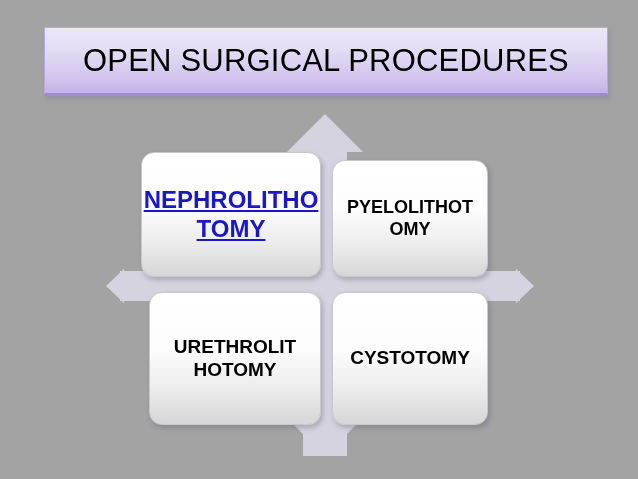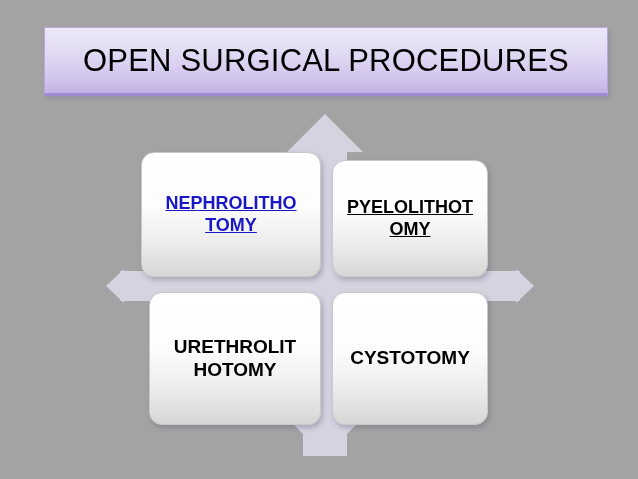--- a/index.html
+++ b/index.html
@@ -78,25 +78,25 @@
     color: #000000;
     padding: 0 8px;
     font-family: "Liberation Sans", sans-serif;
   }
   .node-label.link-style {
     color: #1a17c4;
     text-decoration: underline;
   }
 
   #box-nephro    { left: 141px; top: 152px; width: 180px; height: 125px; }
-  #box-pyelo     { left: 332px; top: 160px; width: 156px; height: 117px; text-decoration: underline; }
+  #box-pyelo     { left: 332px; top: 160px; width: 156px; height: 117px; }
   #box-urethro   { left: 149px; top: 292px; width: 172px; height: 133px; justify-content: center; }
   #box-cysto     { left: 332px; top: 292px; width: 156px; height: 133px; }
 
-  #box-nephro .node-label  { font-size: 18px; }
+  #box-nephro .node-label  { font-size: 24px; }
   #box-pyelo .node-label   { font-size: 18px; }
   #box-urethro .node-label { font-size: 19px; }
   #box-cysto .node-label   { font-size: 19px; }
 </style>
 </head>
 <body>
 
 <div id="slide">
 
   <div id="title-banner">

